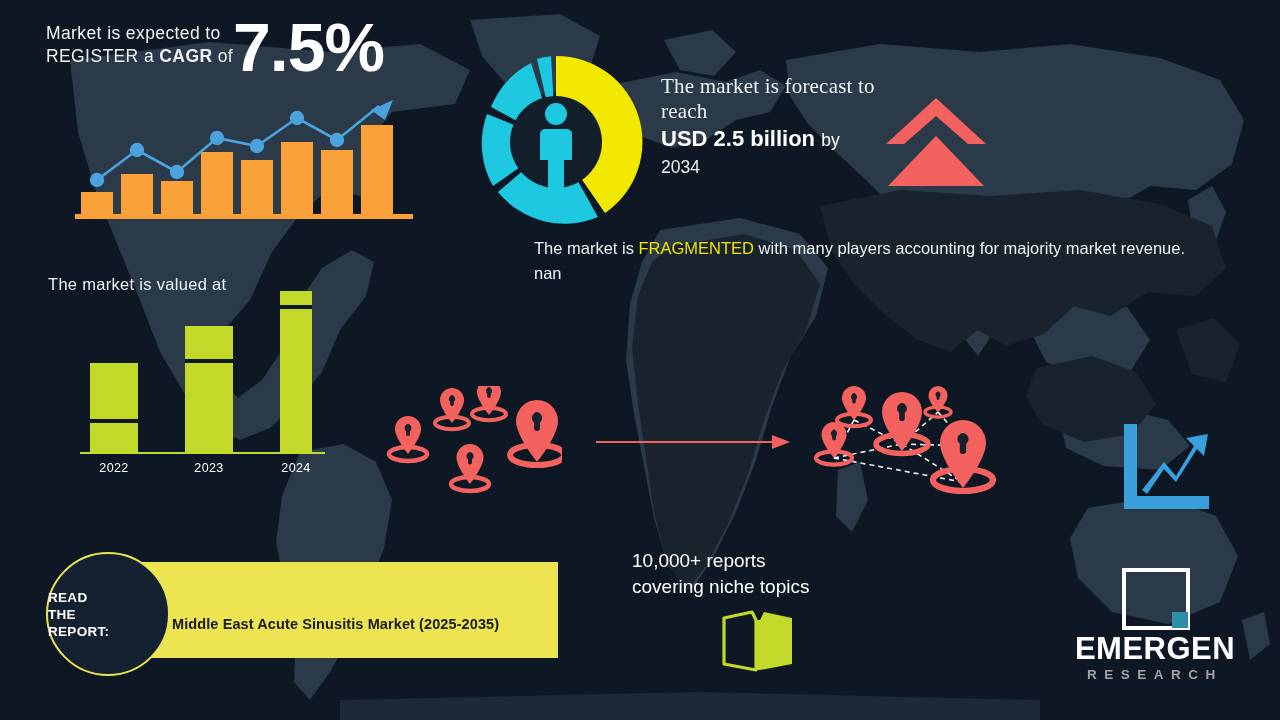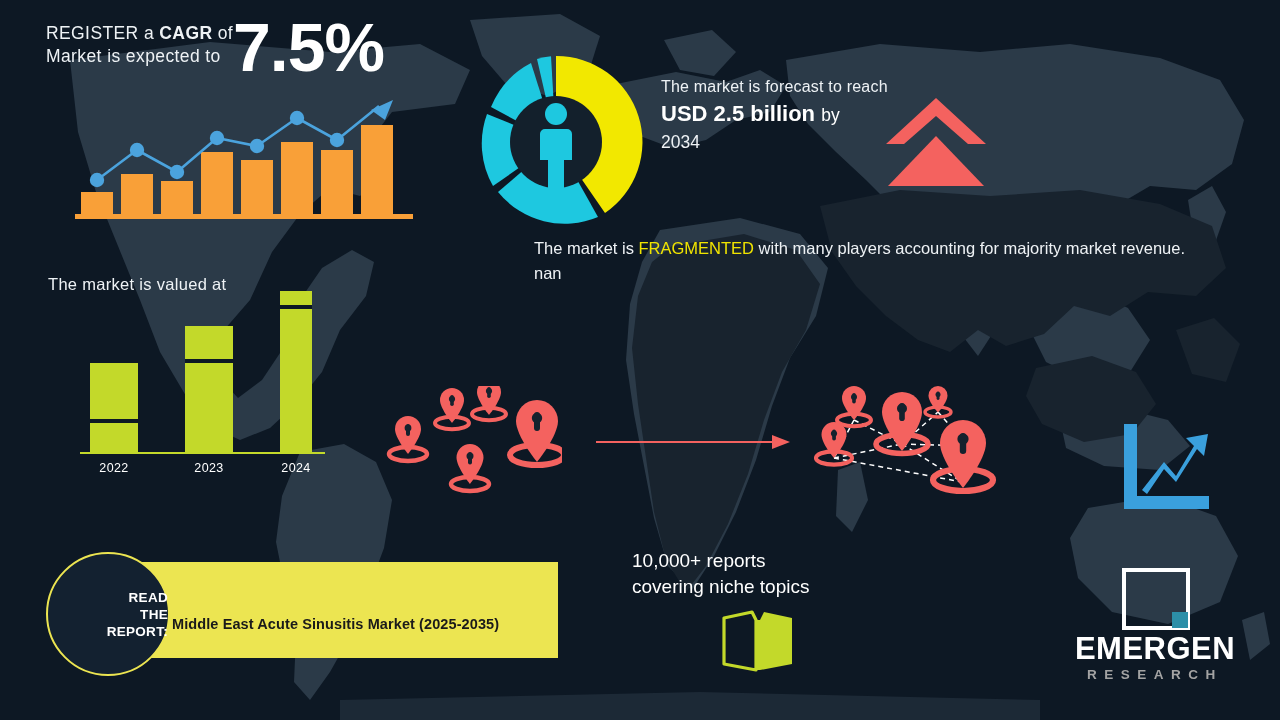--- a/index.html
+++ b/index.html
@@ -12,21 +12,21 @@
 
   
   .txt{color:#f2f5f7;}
 
   #cagr-block{left:46px;top:22px;width:300px;}
   #cagr-line1{font-size:17.5px;letter-spacing:.4px;line-height:23px;color:#eef2f5;}
   #cagr-line2{font-size:17.5px;letter-spacing:.4px;line-height:23px;color:#eef2f5;}
   #cagr-value{left:233px;top:16px;font-size:68px;font-weight:700;color:#ffffff;letter-spacing:-1px;line-height:62px;}
 
   #forecast-block{left:661px;top:74px;width:240px;}
-  #forecast-l1{font-size:16px;line-height:25px;color:#eef2f5;letter-spacing:.2px;}
+  #forecast-l1{font-size:21px;line-height:25px;color:#eef2f5;letter-spacing:.2px;font-family:Liberation Serif, serif;}
   #forecast-l2{font-size:22px;font-weight:700;color:#ffffff;line-height:30px;white-space:nowrap;}
   #forecast-l2 .sm{font-size:17.5px;font-weight:400;}
   #forecast-l3{font-size:17.5px;line-height:24px;color:#eef2f5;}
 
   #frag-block{left:534px;top:236px;width:676px;font-size:16.5px;line-height:25px;color:#eef2f5;}
   #frag-block .hl{color:#f0e400;font-weight:400;}
 
   #valued-block{left:48px;top:272px;width:300px;}
   #valued-l1{font-size:16.5px;line-height:24px;color:#eef2f5;letter-spacing:.3px;}
   #valued-l2{font-size:22px;font-weight:700;color:#ffffff;line-height:30px;white-space:nowrap;}
@@ -38,21 +38,21 @@
   #greenchart{left:80px;top:295px;width:260px;height:180px;}
   .gbar{position:absolute;bottom:22px;background:#c3d92a;}
   .gbar .cut{position:absolute;left:0;right:0;height:4px;background:#0d1824;}
   .glabel{position:absolute;bottom:0;font-size:12.5px;color:#ffffff;text-align:center;letter-spacing:.4px;}
   #gaxis{position:absolute;left:0;bottom:21px;width:245px;height:2.5px;background:#c3d92a;}
 
   
   #cta-bar{left:100px;top:562px;width:458px;height:96px;background:#ece551;}
   #cta-text{left:172px;top:616px;font-size:14.5px;font-weight:700;color:#1a1a1a;letter-spacing:.1px;}
   #cta-circle{left:46px;top:552px;width:120px;height:120px;border-radius:50%;background:#132130;border:2.5px solid #ece551;}
-  #cta-circle-text{position:absolute;left:0;top:0;width:120px;height:120px;display:flex;flex-direction:column;align-items:flex-end;justify-content:center;
+  #cta-circle-text{position:absolute;left:0;top:0;width:120px;height:120px;display:flex;flex-direction:column;align-items:flex-start;justify-content:center;
     font-size:13.5px;font-weight:700;color:#ffffff;line-height:17px;letter-spacing:.3px;text-align:center;}
 
   
   #logo{left:1060px;top:568px;width:200px;height:130px;}
   #logo-name{position:absolute;left:0;top:64px;width:190px;text-align:center;font-size:31px;font-weight:700;color:#ffffff;letter-spacing:.5px;line-height:34px;}
   #logo-sub{position:absolute;left:0;top:99px;width:190px;text-align:center;font-size:13.5px;font-weight:700;color:#a3a3a3;letter-spacing:7.5px;}
 </style>
 </head>
 <body>
 
@@ -94,22 +94,22 @@
 
     <g fill="#18232e">
       <path d="M672 246 L744 234 L796 250 L820 284 L806 330 L782 372 L764 420 L748 474 L728 524 L706 566 L686 592 L666 560 L654 512 L646 458 L638 404 L632 348 L638 296 L652 262 Z"></path>
       <path d="M820 206 L900 190 L990 196 L1080 190 L1160 204 L1212 226 L1226 268 L1196 296 L1148 292 L1110 316 L1074 306 L1044 334 L1006 346 L978 330 L950 352 L918 340 L886 316 L856 286 L832 252 Z"></path>
       <path d="M1036 368 L1092 356 L1136 372 L1156 404 L1132 434 L1084 442 L1042 424 L1026 396 Z"></path>
       <path d="M1176 330 L1214 318 L1240 344 L1226 382 L1192 374 Z"></path>
     </g>
   </svg>
 
   <div class="abs txt" id="cagr-block">
+    <div id="cagr-line1">Market is expected to</div>
     <div id="cagr-line2"><span>REGISTER a </span><b>CAGR</b><span> of</span></div>
-    <div id="cagr-line1">Market is expected to</div>
   </div>
   <div class="abs" id="cagr-value">7.5%</div>
 
   <svg class="abs" style="left:75px;top:88px;" width="340" height="134" viewBox="0 0 340 134">
     <g fill="#f9a038">
       <rect x="6" y="104" width="32" height="24"></rect>
       <rect x="46" y="86" width="32" height="42"></rect>
       <rect x="86" y="93" width="32" height="35"></rect>
       <rect x="126" y="64" width="32" height="64"></rect>
       <rect x="166" y="72" width="32" height="56"></rect>

